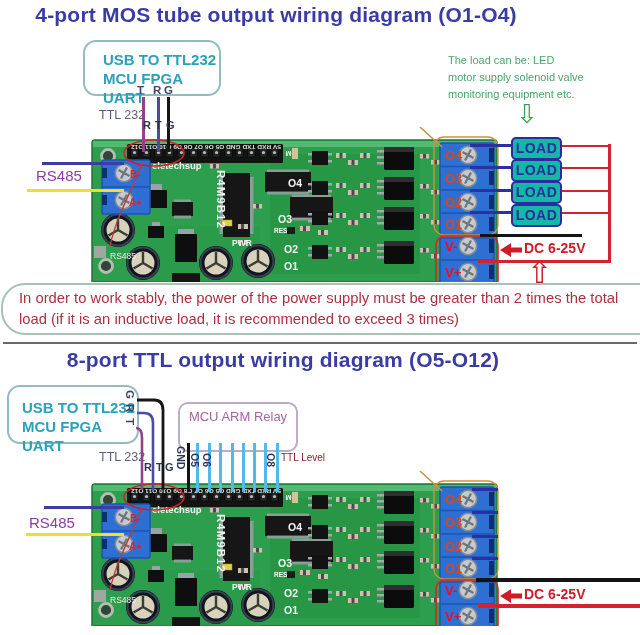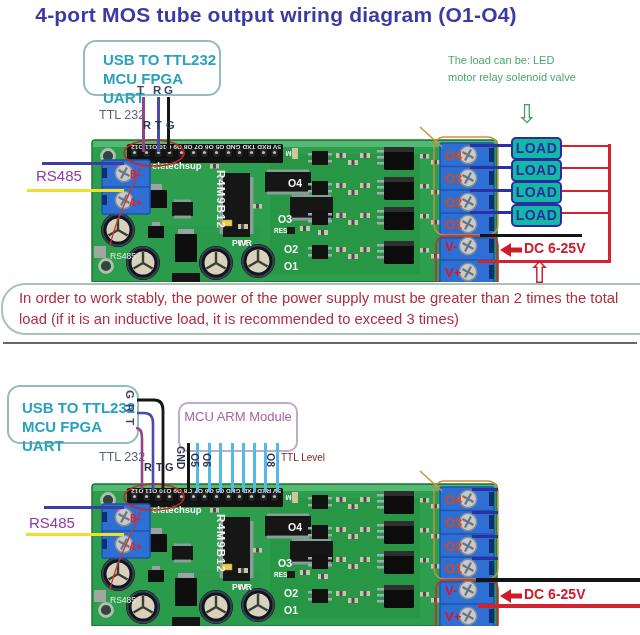--- a/index.html
+++ b/index.html
@@ -253,21 +253,22 @@
   <span class="abs lbl" style="left:99px;top:108px">TTL 232</span>
   <span class="abs boardletter" style="left:143px;top:119px">R</span>
   <span class="abs boardletter" style="left:155px;top:119px">T</span>
   <span class="abs boardletter" style="left:166px;top:119px">G</span>
 
   <span class="abs rs485" style="left:36px;top:167px">RS485</span>
   <div class="wire" style="left:42px;top:161.5px;width:82px;height:3px;background:#3c3ca2"></div>
   <div class="wire" style="left:27px;top:188.5px;width:97px;height:3px;background:#eede2e"></div>
 
   <div class="abs greennote" style="left:448px;top:52px">The load can be: LED</div>
-  <div class="abs greennote" style="left:448px;top:69px">motor relay solenoid valve</div>
+  <div class="abs greennote" style="left:448px;top:69px">motor supply solenoid valve</div>
+  <div class="abs greennote" style="left:448px;top:86px">monitoring equipment etc.</div>
   <span class="abs dnarrow" style="left:516px;top:101px">⇩</span>
 
   <svg class="boardsvg" style="left:90px;top:114px" width="412" height="168" viewBox="0 -10 412 168">
     <use href="#board"></use>
   </svg>
 
   <div class="wire" style="left:470px;top:143.5px;width:42px;height:3px;background:#2b30a2"></div>
   <div class="wire" style="left:470px;top:165.5px;width:42px;height:3px;background:#2b30a2"></div>
   <div class="wire" style="left:470px;top:188.5px;width:42px;height:3px;background:#2b30a2"></div>
   <div class="wire" style="left:470px;top:210.5px;width:42px;height:3px;background:#2b30a2"></div>
@@ -284,20 +285,21 @@
   <div class="wire" style="left:480px;top:233.5px;width:102px;height:3.2px;background:#141414"></div>
   <svg class="abs" style="left:500px;top:243px;z-index:6" width="22" height="14">
     <polygon points="0,7 11,0 11,4.5 22,4.5 22,9.5 11,9.5 11,14" fill="#d01a28"></polygon>
   </svg>
   <span class="abs dc" style="left:524px;top:240px">DC 6-25V</span>
   <span class="abs uparrow" style="left:527px;top:258px">⇧</span>
 
   <div class="abs warnbox" style="left:1px;top:283px">In order to work stably, the power of the power supply must be greater than 2 times the total load (if it is an inductive load, it is recommended to exceed 3 times)</div>
   <div class="abs divider" style="left:3px;top:342px"></div>
 
+  <div class="abs title" style="left:0;top:348px;width:566px">8-port TTL output wiring diagram (O5-O12)</div>
 
   <div class="abs note-box" style="left:7px;top:385px;width:132px;height:59px;padding:11px 0 0 13px;box-sizing:border-box">
     <div>USB TO TTL232</div>
     <div>MCU FPGA UART</div>
   </div>
   <span class="abs pinletter vtxt" style="left:124px;top:390px">G</span>
   <span class="abs pinletter vtxt" style="left:124px;top:404px">R</span>
   <span class="abs pinletter vtxt" style="left:124px;top:418px">T</span>
 
   <svg class="overlay" style="left:0;top:380px" width="640" height="120">
@@ -305,21 +307,21 @@
     <path d="M 137 33 H 144 Q 153 33 153 43 V 110" stroke="#4a4aa8" stroke-width="2.6" fill="none"></path>
     <path d="M 136 48 Q 142 48 142 58 V 110" stroke="#8d4587" stroke-width="2.6" fill="none"></path>
   </svg>
 
   <span class="abs lbl" style="left:99px;top:450px">TTL 232</span>
   <span class="abs boardletter" style="left:144px;top:461px">R</span>
   <span class="abs boardletter" style="left:156px;top:461px">T</span>
   <span class="abs boardletter" style="left:165px;top:461px">G</span>
 
   <div class="abs relaybox" style="left:178px;top:402px">
-    <div>MCU ARM Module</div>
+    <div>MCU ARM Relay</div>
   </div>
 
   <span class="abs sig vtxt" style="left:175px;top:446px">GND</span>
   <span class="abs sig vtxt" style="left:189px;top:453px">O5</span>
   <span class="abs sig vtxt" style="left:201px;top:453px">O6</span>
   <span class="abs sig vtxt" style="left:265px;top:453px">O8</span>
   <span class="abs ttllevel" style="left:281px;top:452px">TTL Level</span>
 
   <div class="wire" style="left:187px;top:443px;width:2.6px;height:49px;background:#141414"></div>
   <div class="wire" style="left:196px;top:443px;width:3px;height:49px;background:#52b9e8"></div>

